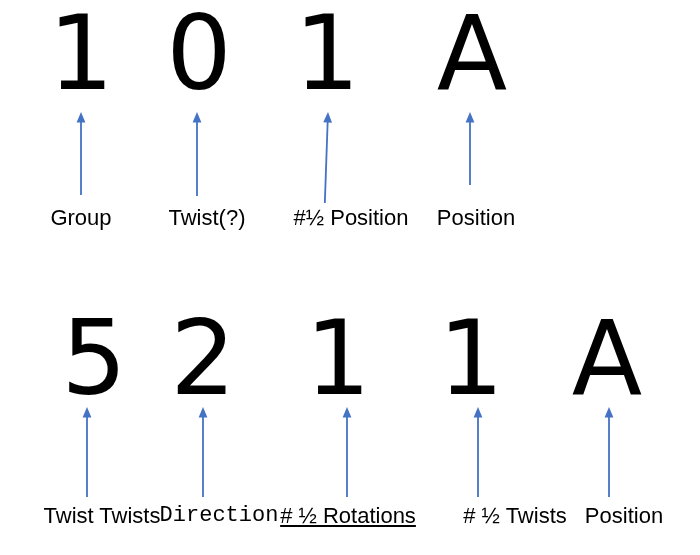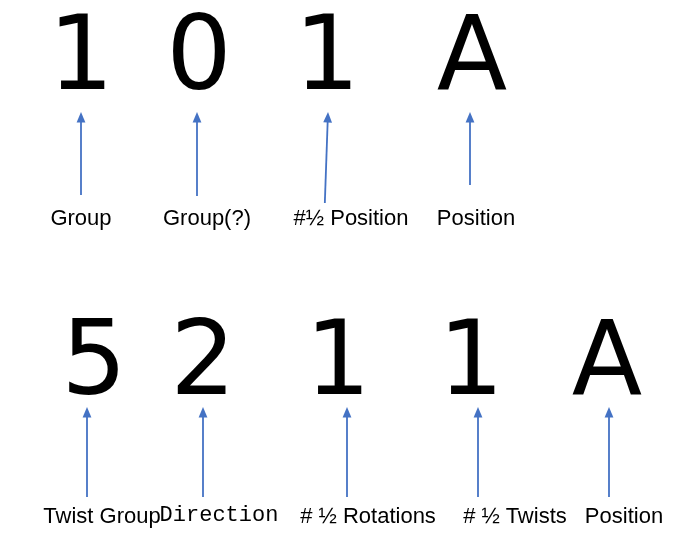--- a/index.html
+++ b/index.html
@@ -54,21 +54,21 @@
     <svg class="arrow tilt" style="left:321px; top:112px;" width="14" height="91">
       <line x1="7" y1="9" x2="7" y2="100%" stroke="var(--accent)" stroke-width="1.8"></line>
       <polygon points="7,0 2.6,10.5 11.4,10.5" fill="var(--accent)"></polygon>
     </svg>
     <svg class="arrow" style="left:463px; top:112px;" width="14" height="73">
       <line x1="7" y1="9" x2="7" y2="100%" stroke="var(--accent)" stroke-width="1.8"></line>
       <polygon points="7,0 2.6,10.5 11.4,10.5" fill="var(--accent)"></polygon>
     </svg>
 
     <span class="lbl" style="left:81px;  top:207px;">Group</span>
-    <span class="lbl" style="left:207px; top:207px;">Group(?)</span>
+    <span class="lbl" style="left:207px; top:207px;">Twist(?)</span>
     <span class="lbl" style="left:351px; top:207px;">#½ Position</span>
     <span class="lbl" style="left:476px; top:207px;">Position</span>
   </section>
 
   <section>
     <span class="big" style="left:94px;  top:307px;">5</span>
     <span class="big" style="left:203px; top:307px;">2</span>
     <span class="big" style="left:338px; top:307px;">1</span>
     <span class="big" style="left:471px; top:307px;">1</span>
     <span class="big" style="left:607px; top:307px;">A</span>
@@ -87,20 +87,20 @@
     </svg>
     <svg class="arrow" style="left:471px; top:407px;" width="14" height="90">
       <line x1="7" y1="9" x2="7" y2="100%" stroke="var(--accent)" stroke-width="1.8"></line>
       <polygon points="7,0 2.6,10.5 11.4,10.5" fill="var(--accent)"></polygon>
     </svg>
     <svg class="arrow" style="left:602px; top:407px;" width="14" height="90">
       <line x1="7" y1="9" x2="7" y2="100%" stroke="var(--accent)" stroke-width="1.8"></line>
       <polygon points="7,0 2.6,10.5 11.4,10.5" fill="var(--accent)"></polygon>
     </svg>
 
-    <span class="lbl" style="left:102px; top:505px;">Twist Group</span>
+    <span class="lbl" style="left:102px; top:505px;">Twist Twists</span>
     <span class="lbl" style="left:219px; top:505px;font-family:Liberation Mono, monospace;">Direction</span>
-    <span class="lbl" style="left:368px; top:505px;"># ½ Rotations</span>
+    <span class="lbl" style="left:348px; top:505px;text-decoration:underline;"># ½ Rotations</span>
     <span class="lbl" style="left:515px; top:505px;"># ½ Twists</span>
     <span class="lbl" style="left:624px; top:505px;">Position</span>
   </section>
 
 </div>
 
 </body></html>

